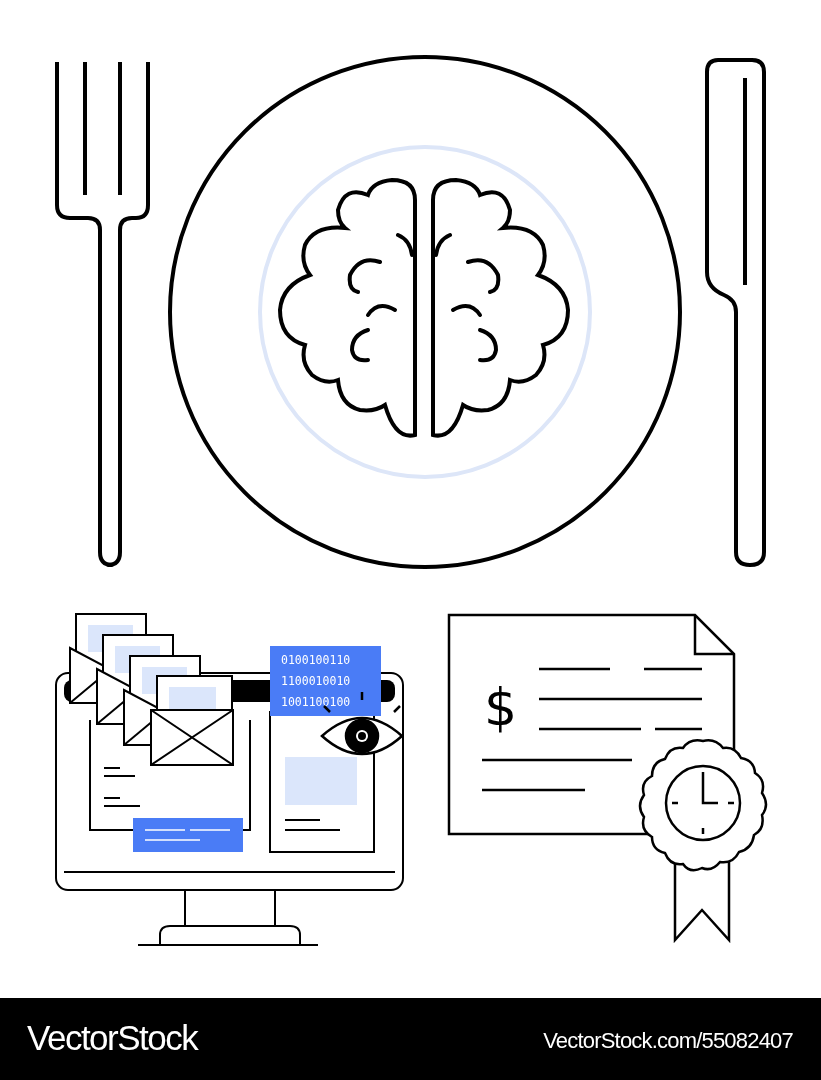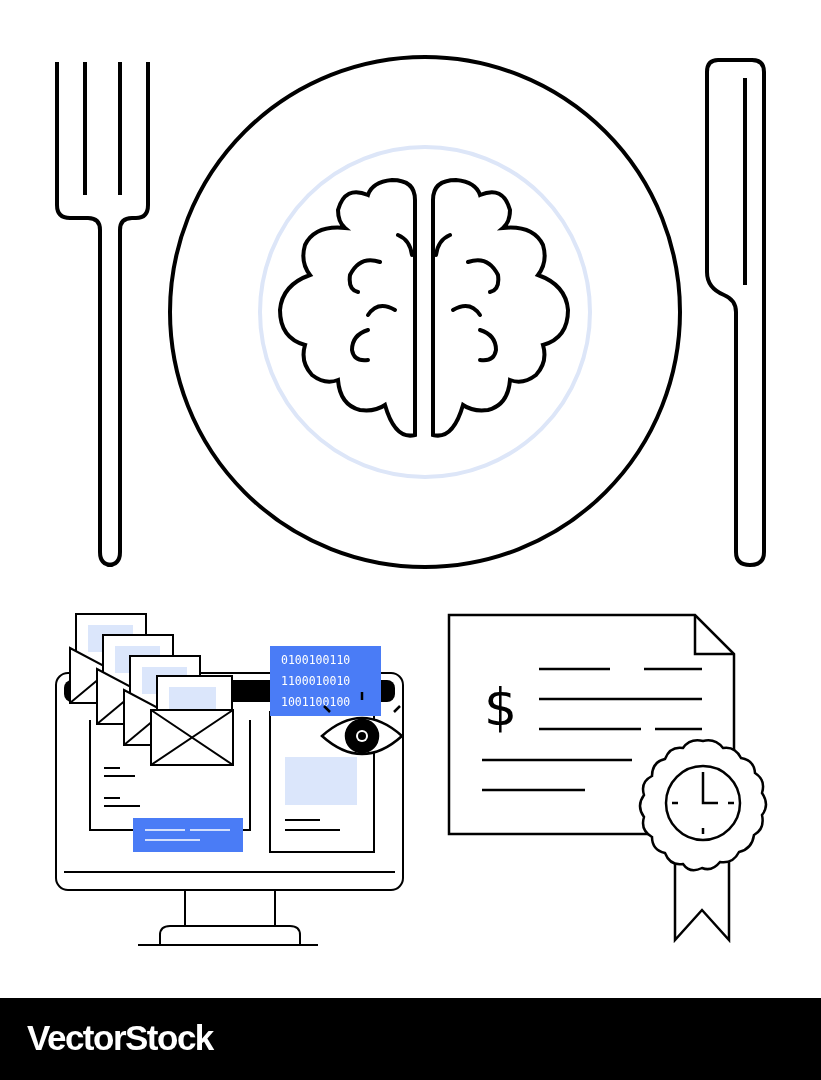--- a/index.html
+++ b/index.html
@@ -1,18 +1,18 @@
 <!DOCTYPE html>
 <html><head>
 <meta charset="utf-8">
 <style>
   html,body{margin:0;padding:0;background:#fff;}
   body{width:821px;height:1080px;position:relative;overflow:hidden;font-family:"Liberation Sans",sans-serif;}
   svg.art{position:absolute;left:0;top:0;}
-  .footer{position:absolute;left:0;top:998px;width:821px;height:82px;background:#000;color:#fff;font-weight:bold;}
+  .footer{position:absolute;left:0;top:998px;width:821px;height:82px;background:#000;color:#fff;}
   .brand{position:absolute;left:27px;top:20px;font-size:35px;letter-spacing:-1.5px;}
   .url{position:absolute;right:28px;top:30px;font-size:22px;letter-spacing:-0.8px;}
 </style>
 </head>
 <body>
 
 <svg class="art" width="821" height="1000" viewBox="0 0 821 1000">
 
   <g fill="none" stroke="#000" stroke-width="4" stroke-linejoin="round">
     <path d="M57 62 V205 Q57 218 70 218 H88 Q100 218 100 230 V552 Q100 565 112 565 H108 Q120 565 120 552 V230 Q120 218 132 218 H136 Q148 218 148 205 V62"></path>
@@ -132,13 +132,14 @@
     <path d="M703 778 V803 H718" fill="none"></path>
     <line x1="703" y1="772" x2="703" y2="778"></line>
     <line x1="703" y1="828" x2="703" y2="834"></line>
     <line x1="672" y1="803" x2="678" y2="803"></line>
     <line x1="728" y1="803" x2="734" y2="803"></line>
   </g>
 </svg>
 
 <div class="footer">
   <div class="brand">VectorStock</div>
+  <div class="url">VectorStock.com/55082407</div>
 </div>
 
 </body></html>

